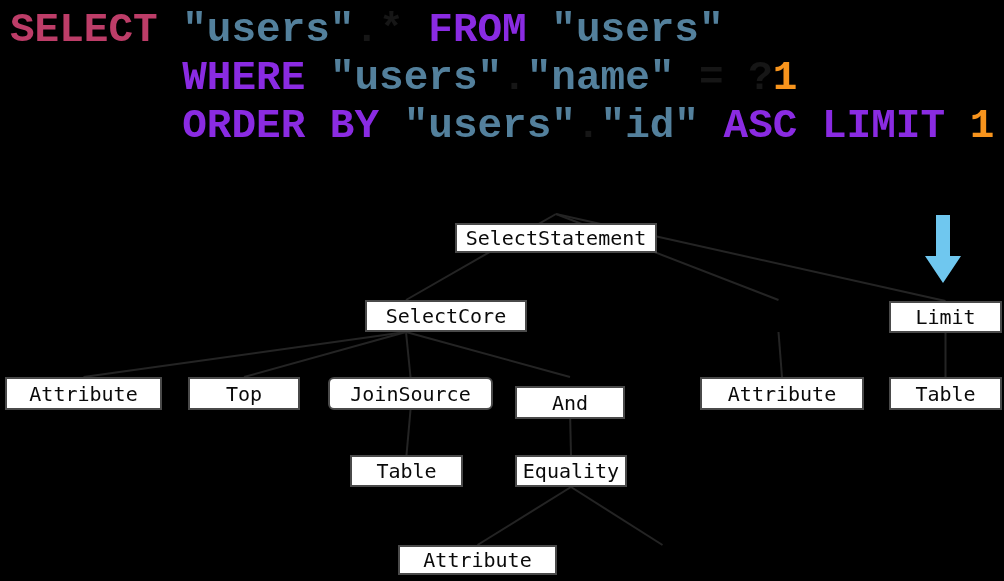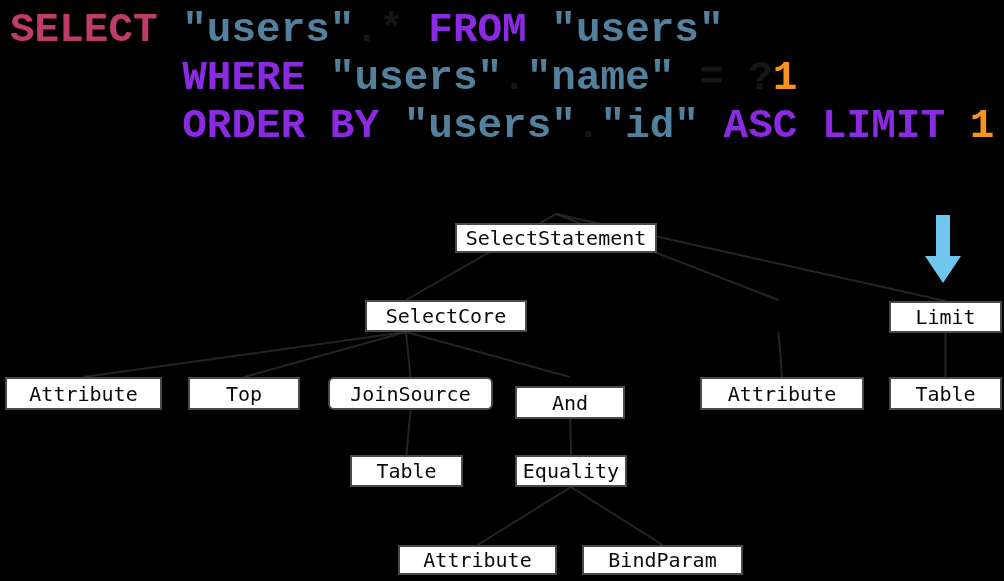--- a/index.html
+++ b/index.html
@@ -88,16 +88,13 @@
     </div>
     <div class="node" style="left: 350px; top: 455px; width: 113px; height: 32px;">
       <span>Table</span>
     </div>
     <div class="node" style="left: 515px; top: 455px; width: 112px; height: 32px;">
       <span>Equality</span>
     </div>
     <div class="node" style="left: 398px; top: 545px; width: 159px; height: 30px;">
       <span>Attribute</span>
     </div>
-    <div class="node" style="left: 582px; top: 545px; width: 161px; height: 30px;">
-      <span>BindParam</span>
-    </div>
   </div>
 
 </body></html>

